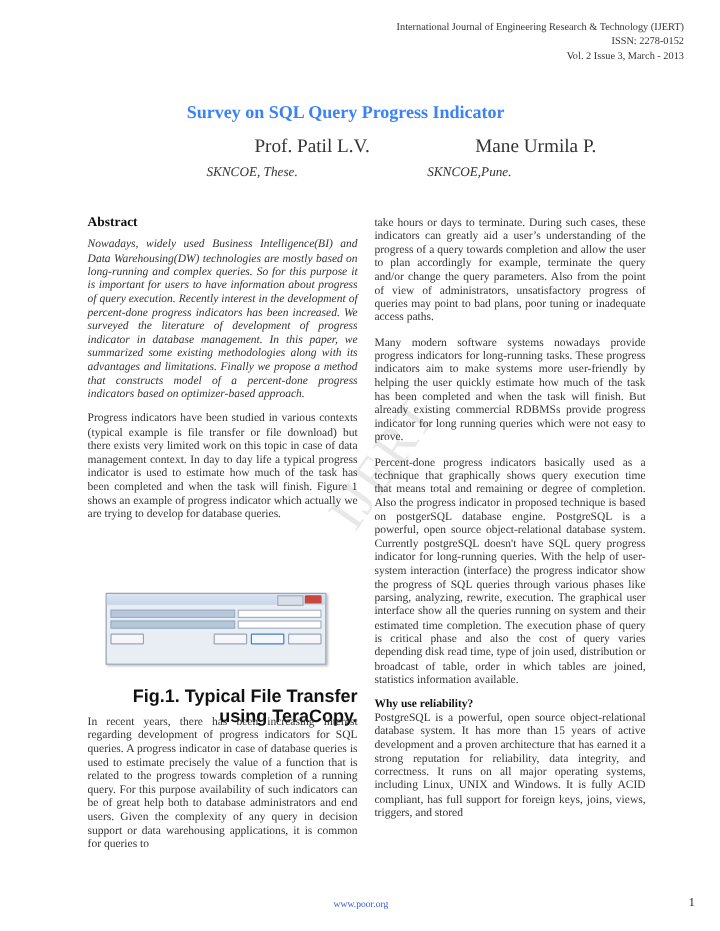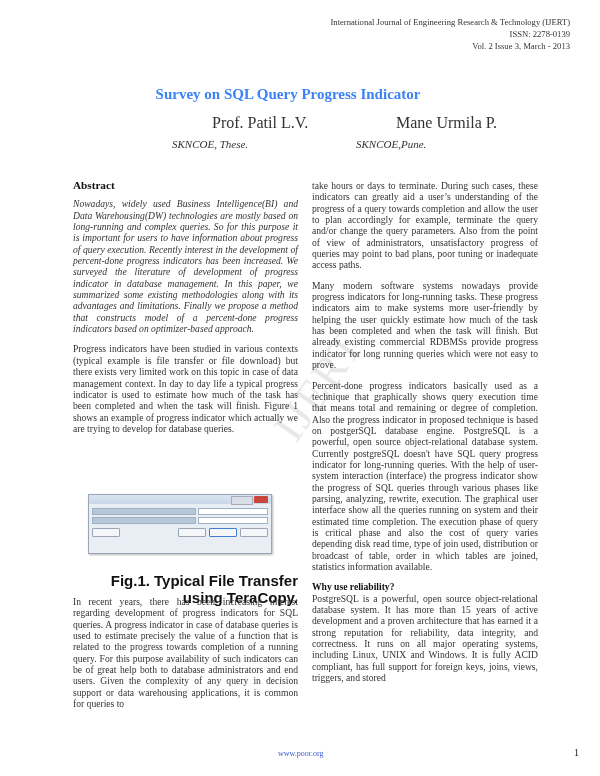--- a/index.html
+++ b/index.html
@@ -33,21 +33,21 @@
   .fig-box { flex:1; background:#fff; border:1px solid #9fb0c6; margin-left:2px; }
   .fig-btns { display:flex; justify-content:space-between; margin-top:4px; }
   .fig-btn { height:7px; width:26px; background:#f4f6f9; border:1px solid #9aa5b5; border-radius:1px; }
   .fig-btn.primary { border-color:#3c7fd6; }
 </style>
 </head>
 <body>
 
 <div class="hdr">
   <div>International Journal of Engineering Research &amp; Technology (IJERT)</div>
-  <div>ISSN: 2278-0139</div>
+  <div>ISSN: 2278-0152</div>
   <div>Vol. 2 Issue 3, March - 2013</div>
 </div>
 
 <div class="title">Survey on SQL Query Progress Indicator</div>
 
 <div class="auth" style="left:172px; top:114px;">Prof. Patil L.V.</div>
 <div class="aff" style="left:172px; top:138px;">SKNCOE, These.</div>
 <div class="auth" style="left:356px; top:114px;">Mane Urmila P.</div>
 <div class="aff" style="left:356px; top:138px;">SKNCOE,Pune.</div>
 

